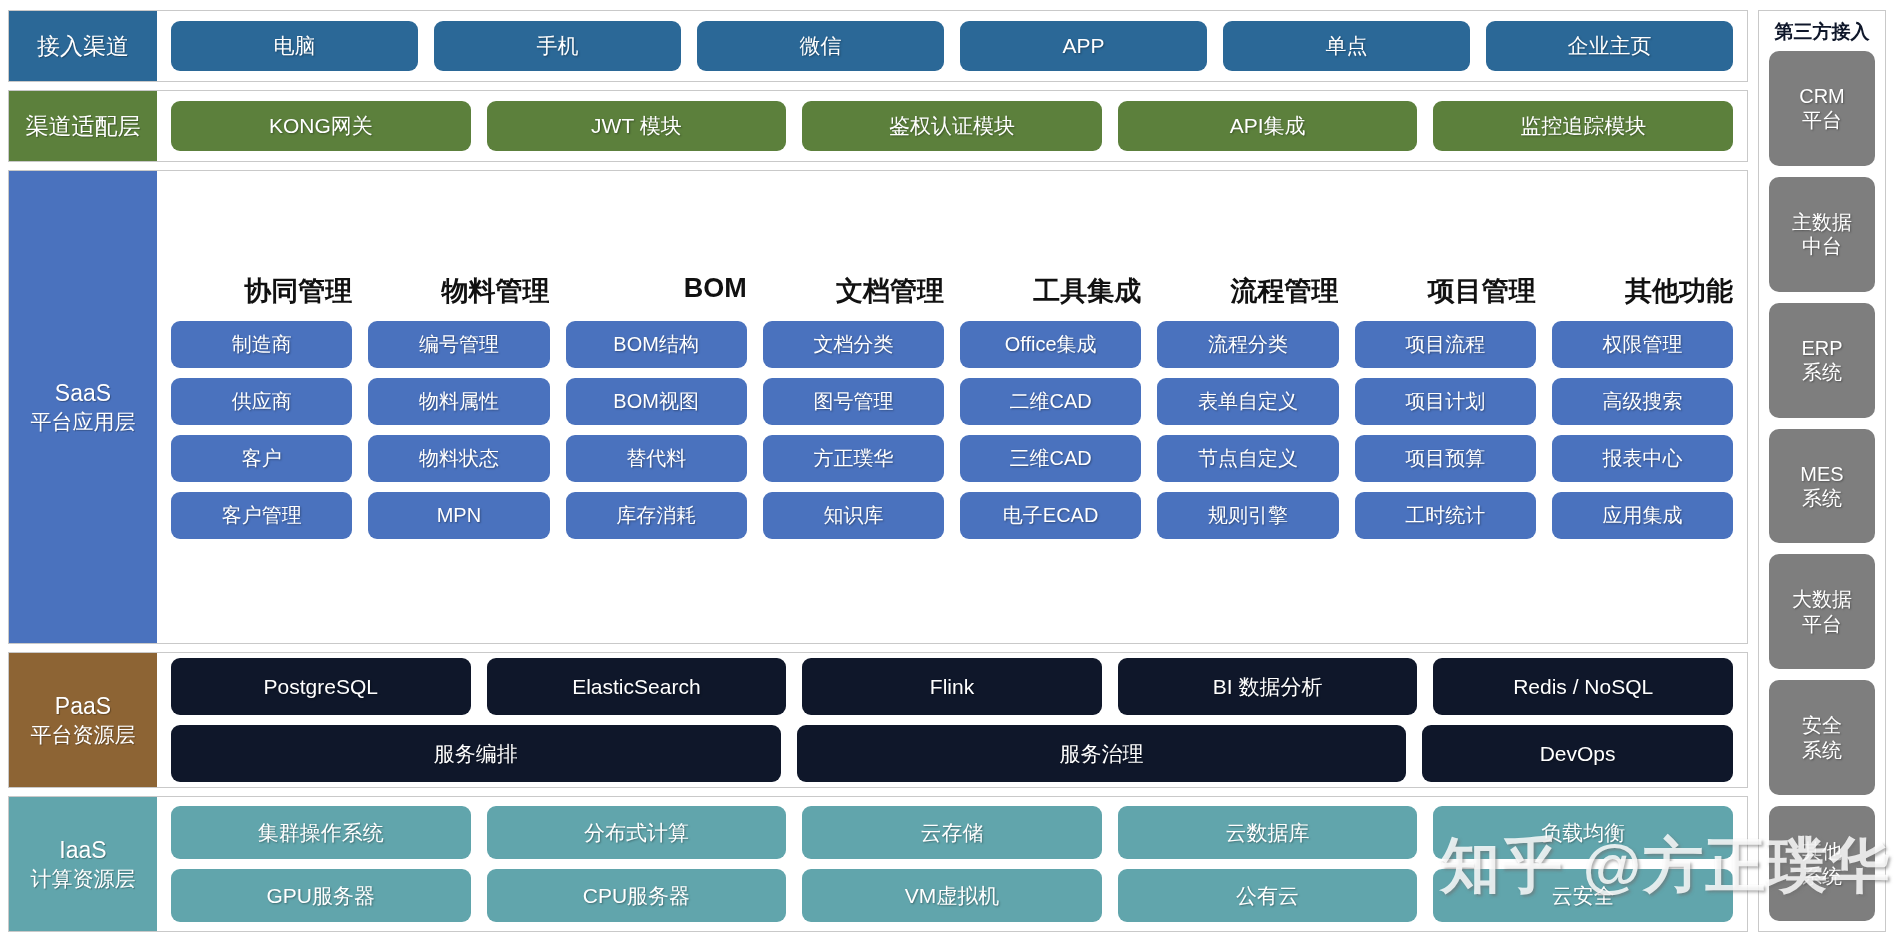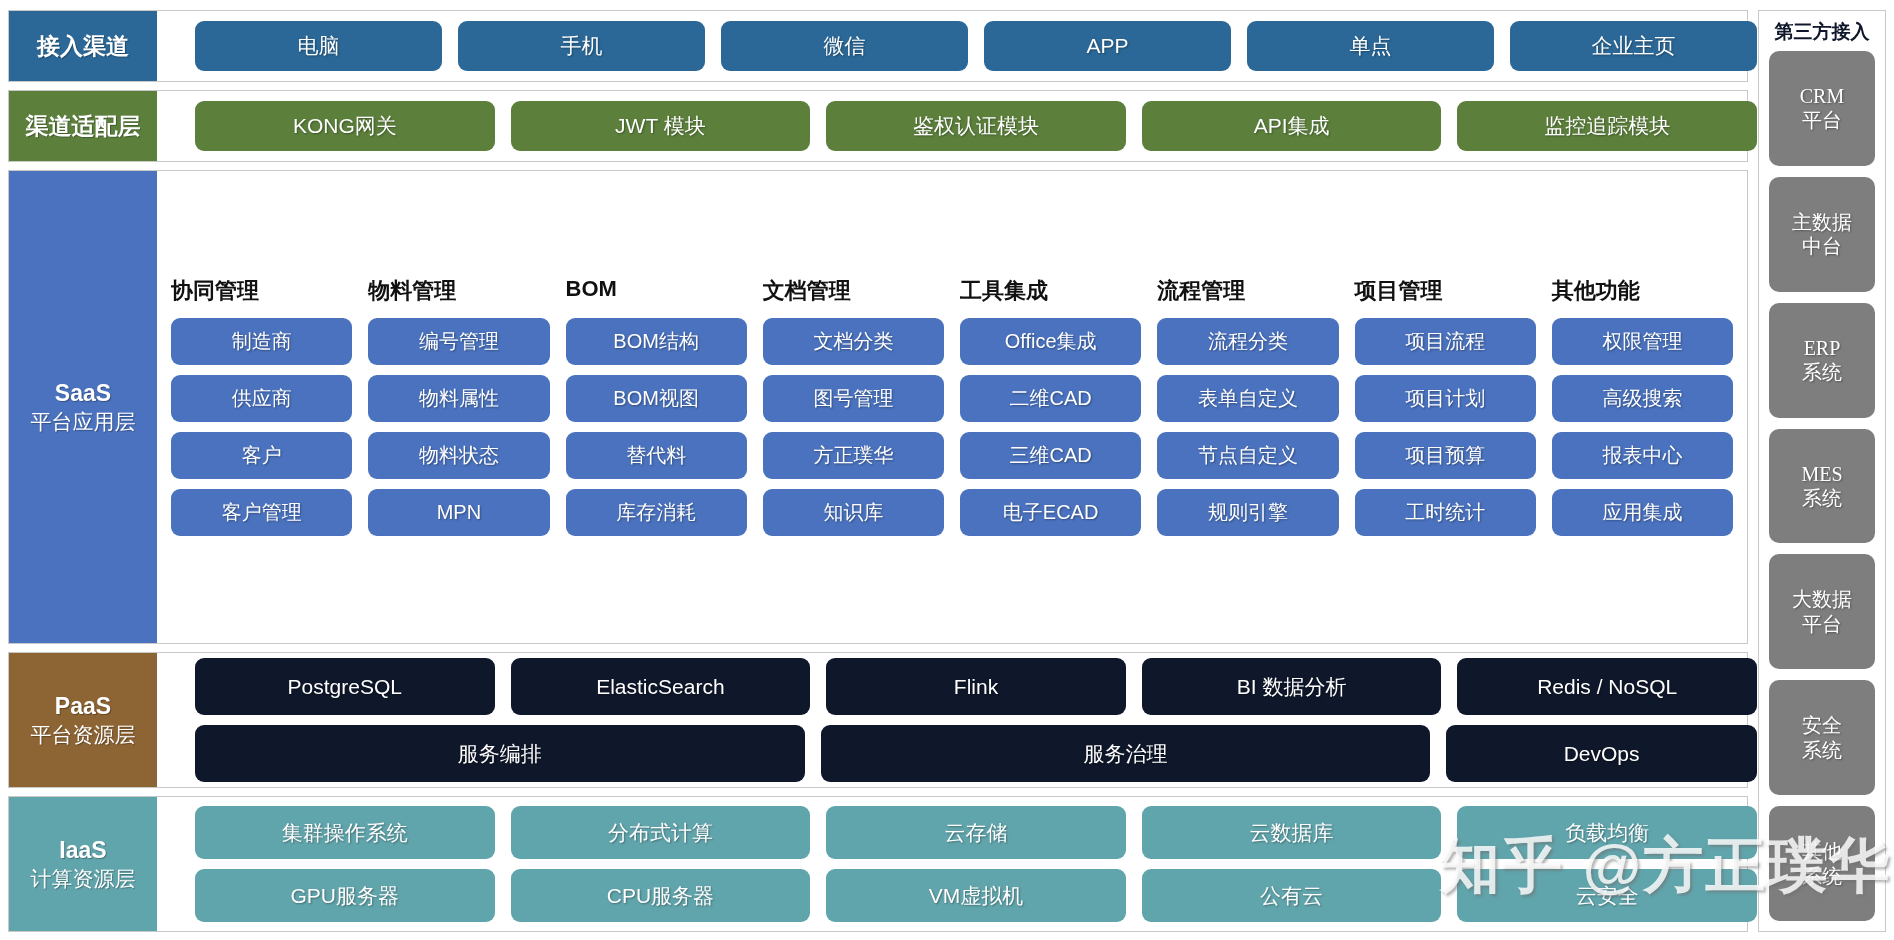--- a/index.html
+++ b/index.html
@@ -50,40 +50,39 @@
     display: flex;
     flex-direction: column;
     align-items: center;
     justify-content: center;
     color: #ffffff;
     text-align: center;
     line-height: 1.32;
     text-shadow: 1px 1px 1px rgba(0,0,0,0.30);
     box-sizing: border-box;
   }
-  .layer-label .lbl-main { font-size: 23px; font-weight: 700; }
+  .layer-label .lbl-main { font-size: 23px; font-weight: 400; }
   .layer-label .lbl-sub  { font-size: 21px; font-weight: 500; }
   .layer-label.one-line .lbl-main { font-size: 23px; }
 
   .layer-body {
     flex: 1 1 auto;
     display: flex;
     flex-direction: column;
     justify-content: center;
     padding: 10px 14px;
     box-sizing: border-box;
     min-width: 0;
   }
 
   .row {
     display: flex;
     flex-direction: row;
     gap: 16px;
     width: 100%;
-    margin-left: 24px;
   }
   .row + .row { margin-top: 10px; }
 
   .tile {
     flex: 1 1 0;
     border-radius: 9px;
     color: #ffffff;
     font-size: 21px;
     display: flex;
     align-items: center;
@@ -110,24 +109,24 @@
   
   .layer-saas .layer-label { background: #4A72BE; }
   .layer-saas .layer-body { padding: 8px 14px 12px 14px; }
   .saas-grid {
     display: grid;
     grid-template-columns: repeat(8, 1fr);
     gap: 10px 16px;
     width: 100%;
   }
   .saas-head {
-    font-size: 22px;
+    font-size: 27px;
     font-weight: 600;
     color: #111111;
-    text-align: left;
+    text-align: right;
     padding: 2px 0 2px 0;
     white-space: nowrap;
   }
   .layer-saas .tile {
     background: #4A72BE;
     height: 47px;
     font-size: 20px;
   }
 
   
@@ -172,21 +171,20 @@
     font-size: 20px;
     line-height: 1.22;
     display: flex;
     flex-direction: column;
     align-items: center;
     justify-content: center;
     text-align: center;
     text-shadow: 1px 1px 2px rgba(0,0,0,0.35);
     box-sizing: border-box;
     padding: 2px;
-    font-family: Liberation Serif, serif;
   }
 
   
   .watermark {
     position: absolute;
     left: 1440px;
     top: 826px;
     font-size: 60px;
     font-weight: 700;
     color: rgba(255,255,255,0.82);

